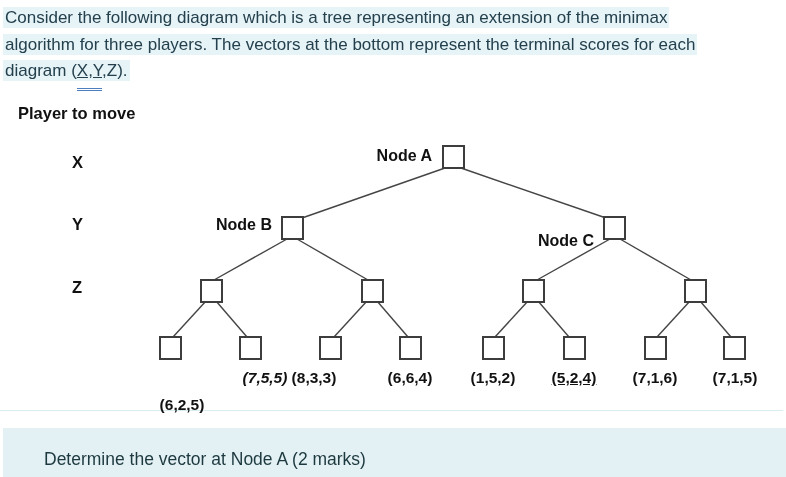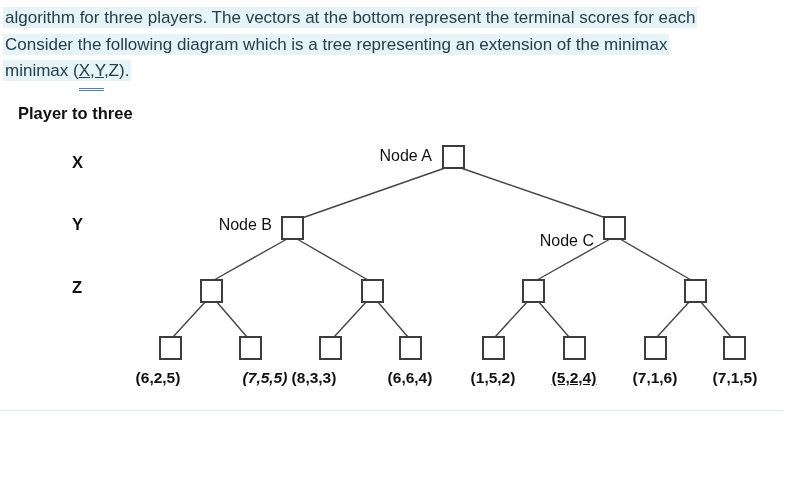--- a/index.html
+++ b/index.html
@@ -81,39 +81,39 @@
   .box-l5 { left: 482px; top: 336px; }
   .box-l6 { left: 563px; top: 336px; }
   .box-l7 { left: 644px; top: 336px; }
   .box-l8 { left: 723px; top: 336px; }
 
   .node-label {
     position: absolute;
     width: 80px;
     text-align: right;
     font-size: 16px;
-    font-weight: normal;
+    font-weight: bold;
     color: #111111;
     z-index: 3;
   }
   .label-a { left: 352px; top: 147px; }
   .label-b { left: 192px; top: 216px; }
   .label-c { left: 514px; top: 232px; }
 
   .vec {
     position: absolute;
     top: 369px;
     width: 76px;
     text-align: center;
     font-size: 15.5px;
     font-weight: bold;
     color: #111111;
     z-index: 3;
   }
-  .vec-1 { left: 120px; }
+  .vec-1 { left: 144px; margin-top: 27px; }
   .vec-2 { left: 227px; font-style: italic; }
   .vec-3 { left: 276px; }
   .vec-4 { left: 372px; }
   .vec-5 { left: 455px; }
   .vec-6 { left: 536px; text-decoration: underline; }
   .vec-7 { left: 617px; }
   .vec-8 { left: 697px; }
 
   
   .divider {
@@ -134,26 +134,26 @@
     color: #1c393f;
     white-space: nowrap;
   }
 </style>
 </head>
 <body>
 
 <div class="page">
 
   <div class="intro">
+    <div><span class="hl">Consider the following diagram which is a tree representing an extension of the minimax</span></div>
     <div><span class="hl">algorithm for three players. The vectors at the bottom represent the terminal scores for each</span></div>
-    <div><span class="hl">Consider the following diagram which is a tree representing an extension of the minimax</span></div>
-    <div><span class="hl"><span>minimax (</span><span class="xy-underline">X,Y</span><span>,Z).</span></span></div>
+    <div><span class="hl"><span>diagram (</span><span class="xy-underline">X,Y</span><span>,Z).</span></span></div>
   </div>
 
-  <div class="heading">Player to three</div>
+  <div class="heading">Player to move</div>
   <div class="player-label player-x">X</div>
   <div class="player-label player-y">Y</div>
   <div class="player-label player-z">Z</div>
 
   <svg class="edges" width="786" height="477">
     <line x1="445" y1="168" x2="302" y2="218"></line>
     <line x1="461" y1="168" x2="606" y2="218"></line>
     <line x1="287" y1="239" x2="214" y2="280"></line>
     <line x1="297" y1="239" x2="368" y2="280"></line>
     <line x1="610" y1="239" x2="537" y2="280"></line>
@@ -191,14 +191,17 @@
   <div class="vec vec-1">(6,2,5)</div>
   <div class="vec vec-2">(7,5,5)</div>
   <div class="vec vec-3">(8,3,3)</div>
   <div class="vec vec-4">(6,6,4)</div>
   <div class="vec vec-5">(1,5,2)</div>
   <div class="vec vec-6">(5,2,4)</div>
   <div class="vec vec-7">(7,1,6)</div>
   <div class="vec vec-8">(7,1,5)</div>
 
   <div class="divider"></div>
+  <div class="footer-box">
+    <div class="footer-text">Determine the vector at Node A (2 marks)</div>
+  </div>
 
 </div>
 
 </body></html>

